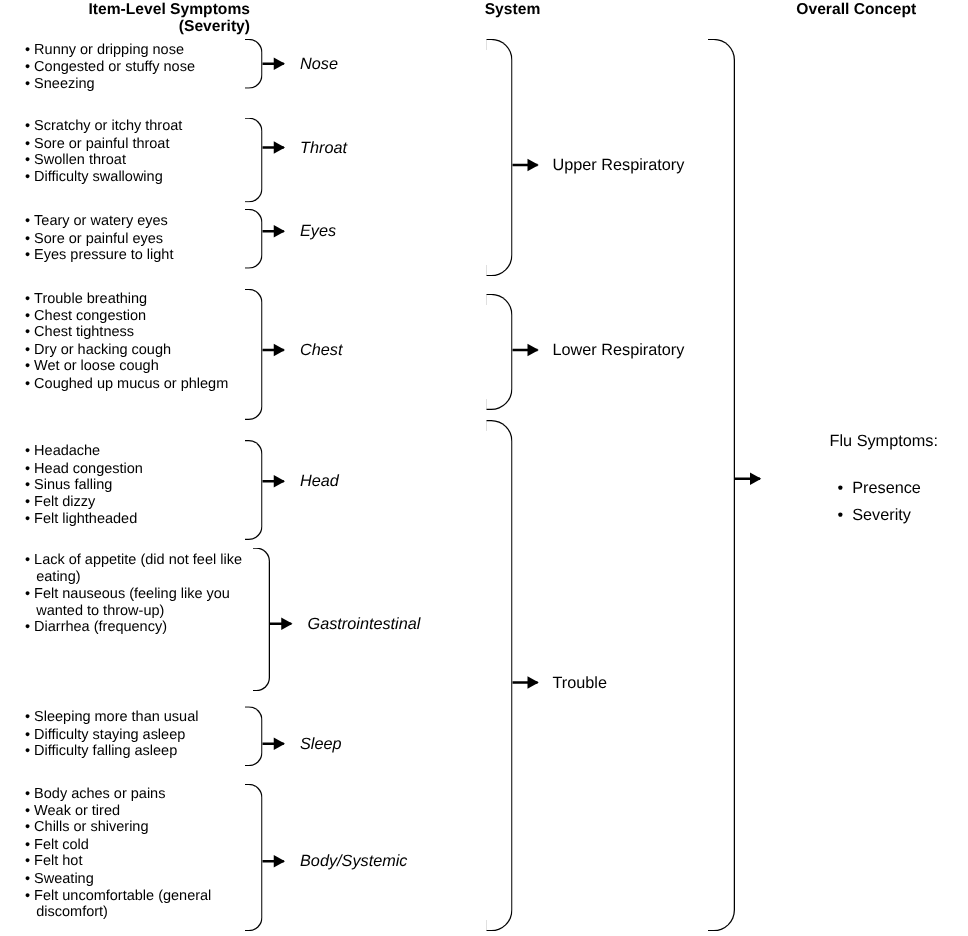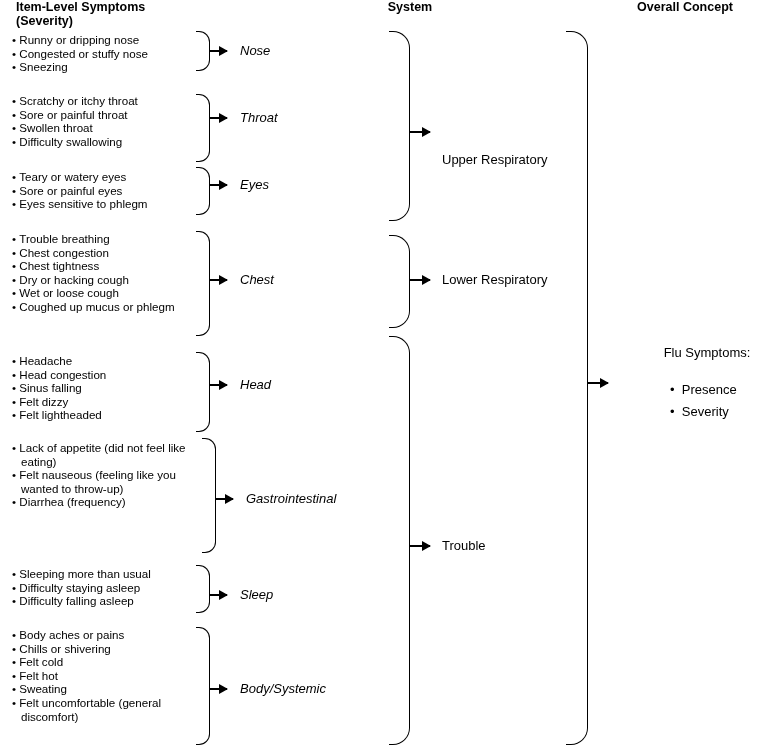--- a/index.html
+++ b/index.html
@@ -17,29 +17,30 @@
   }
 
   
   .col-head {
     position: absolute;
     font-weight: bold;
     font-size: 12.5px;
     line-height: 14px;
     white-space: pre;
   }
-  #head-items { left: 16px; top: 0px; width: 200px; text-align: left; }
+  #head-items { left: 0px; top: 0px; width: 200px; text-align: right; }
   #head-system { left: 330px; top: 0px; width: 160px; text-align: center; }
   #head-overall { left: 594px; top: 0px; width: 182px; text-align: center; }
 
   
   .sym-group {
     position: absolute;
-    left: 12px;
+    left: 0px;
     width: 200px;
+    padding-left: 20px;
   }
   .sym-list {
     margin: 0;
     padding: 0;
     list-style: none;
   }
   .sym-list li {
     font-size: 11.6px;
     line-height: 13.6px;
     padding-left: 9px;
@@ -151,21 +152,21 @@
     <li>Sore or painful throat</li>
     <li>Swollen throat</li>
     <li>Difficulty swallowing</li>
   </ul>
 </div>
 
 <div class="sym-group" style="top:170px;">
   <ul class="sym-list">
     <li>Teary or watery eyes</li>
     <li>Sore or painful eyes</li>
-    <li>Eyes sensitive to phlegm</li>
+    <li>Eyes pressure to light</li>
   </ul>
 </div>
 
 <div class="sym-group" style="top:232px;">
   <ul class="sym-list">
     <li>Trouble breathing</li>
     <li>Chest congestion</li>
     <li>Chest tightness</li>
     <li>Dry or hacking cough</li>
     <li>Wet or loose cough</li>
@@ -195,20 +196,21 @@
   <ul class="sym-list">
     <li>Sleeping more than usual</li>
     <li>Difficulty staying asleep</li>
     <li>Difficulty falling asleep</li>
   </ul>
 </div>
 
 <div class="sym-group" style="top:628px; width:190px;">
   <ul class="sym-list">
     <li>Body aches or pains</li>
+    <li>Weak or tired</li>
     <li>Chills or shivering</li>
     <li>Felt cold</li>
     <li>Felt hot</li>
     <li>Sweating</li>
     <li>Felt uncomfortable (general discomfort)</li>
   </ul>
 </div>
 
 <div class="bracket" style="left:196px; top:31px; width:14px; height:40px;"></div>
 <div class="arrow" style="left:210px; top:50px; width:17px;"></div>
@@ -237,21 +239,21 @@
 <div class="bracket" style="left:196px; top:565px; width:14px; height:48px;"></div>
 <div class="arrow" style="left:210px; top:594px; width:17px;"></div>
 <div class="group-label" style="left:240px; top:587px;">Sleep</div>
 
 <div class="bracket" style="left:196px; top:627px; width:14px; height:118px;"></div>
 <div class="arrow" style="left:210px; top:688px; width:17px;"></div>
 <div class="group-label" style="left:240px; top:681px;">Body/Systemic</div>
 
 <div class="bracket wide" style="left:389px; top:31px; width:21px; height:190px;"></div>
 <div class="arrow" style="left:410px; top:131px; width:20px;"></div>
-<div class="system-label" style="left:442px; top:124px;margin-top:28px;">Upper Respiratory</div>
+<div class="system-label" style="left:442px; top:124px;">Upper Respiratory</div>
 
 <div class="bracket wide" style="left:389px; top:235px; width:21px; height:93px;"></div>
 <div class="arrow" style="left:410px; top:279px; width:20px;"></div>
 <div class="system-label" style="left:442px; top:272px;">Lower Respiratory</div>
 
 <div class="bracket wide" style="left:389px; top:336px; width:21px; height:409px;"></div>
 <div class="arrow" style="left:410px; top:545px; width:20px;"></div>
 <div class="system-label" style="left:442px; top:538px;">Trouble</div>
 
 <div class="bracket wide" style="left:566px; top:31px; width:22px; height:714px;"></div>

